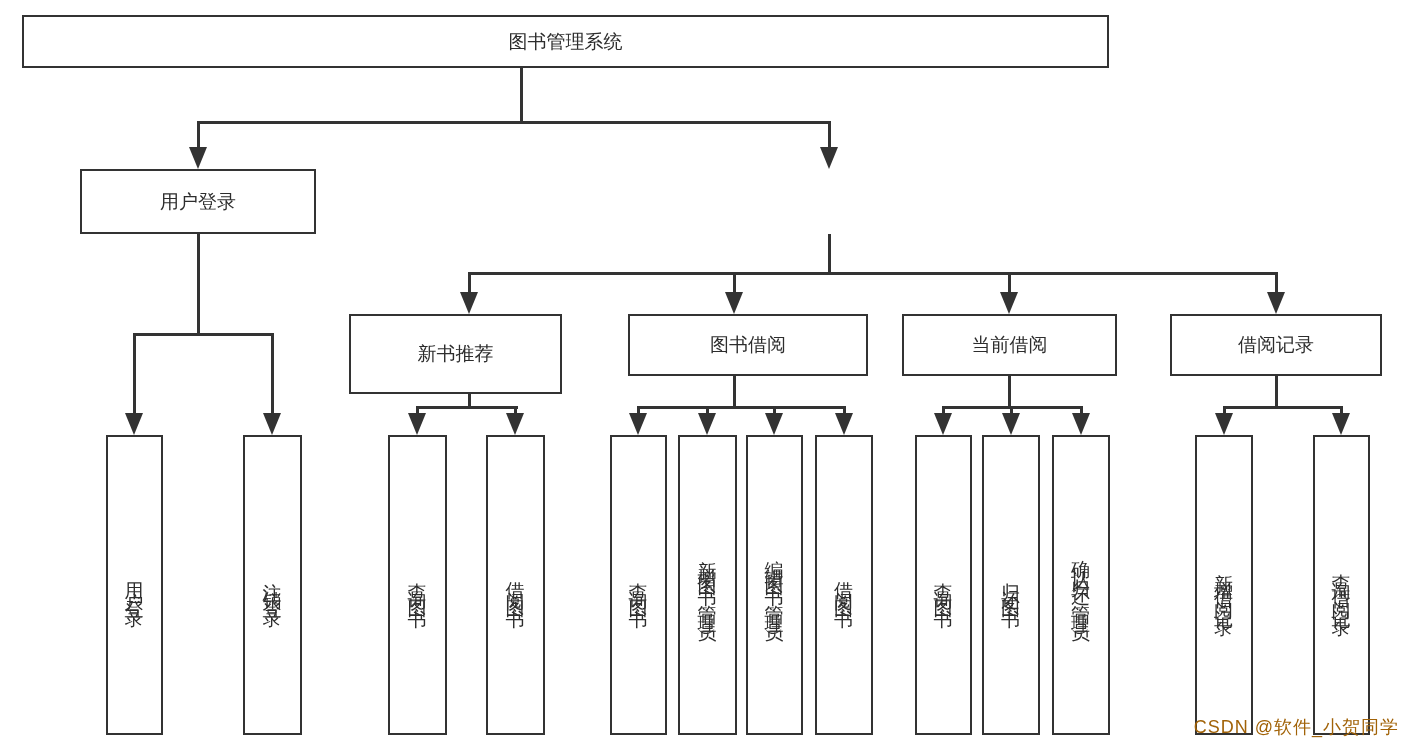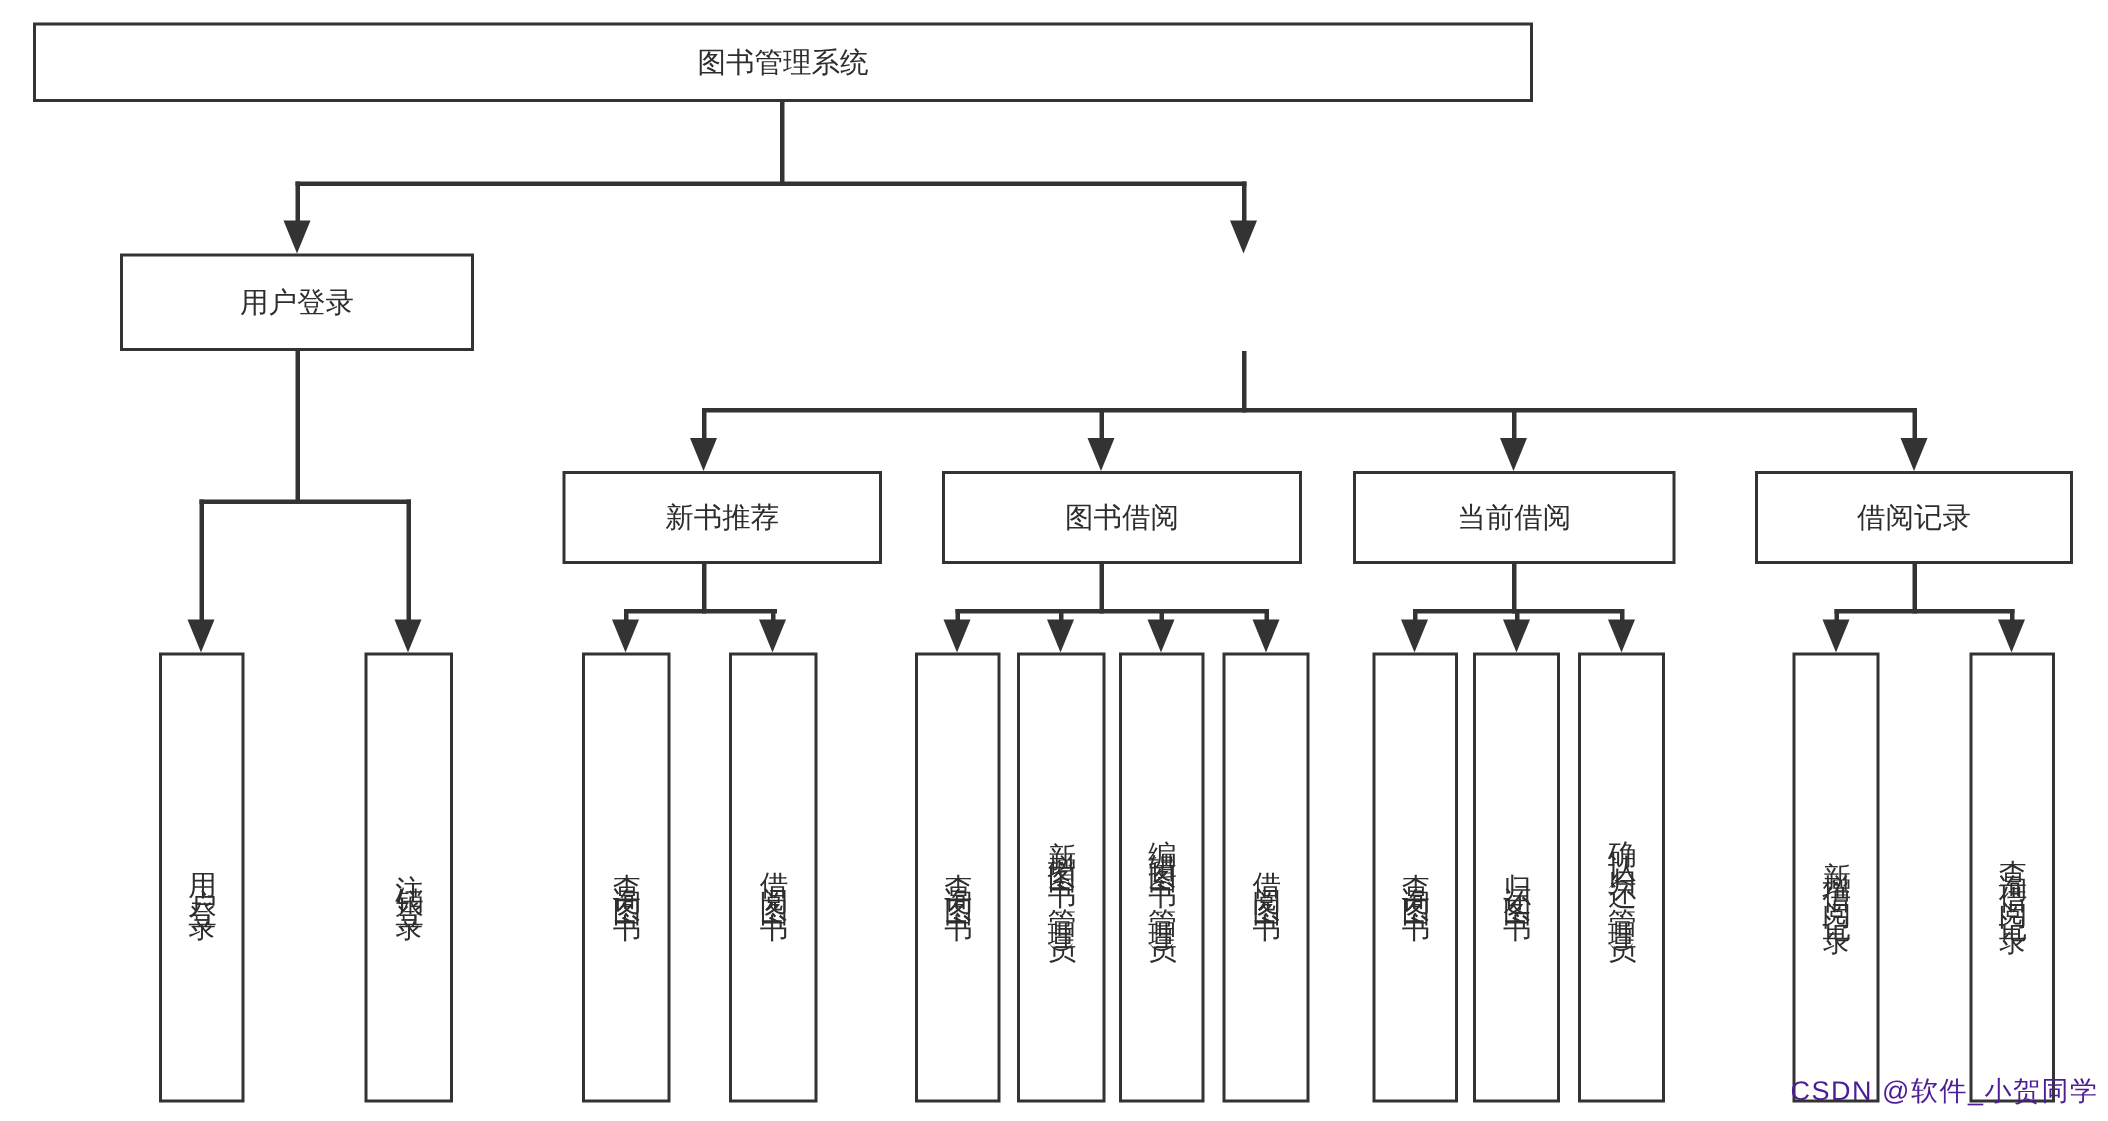--- a/index.html
+++ b/index.html
@@ -34,35 +34,35 @@
   .arr{
     position:absolute;width:0;height:0;z-index:1;
     border-left:9px solid transparent;
     border-right:9px solid transparent;
     border-top:22px solid #333333;
   }
   .watermark{
     position:absolute;
     right:6px;bottom:8px;
     font-size:18px;
-    color:#4c1d95;
+    color:#a16207;
     z-index:5;
     letter-spacing:1px;
   }
 </style>
 </head>
 <body>
 
 <div id="stage">
 
-  <div class="box" style="left:22px;top:15px;width:1000px;height:53px;">图书管理系统</div>
+  <div class="box" style="left:22px;top:15px;width:1087px;height:53px;">图书管理系统</div>
 
   <div class="box" style="left:80px;top:169px;width:236px;height:65px;">用户登录</div>
 
-  <div class="box" style="left:375px;top:314px;width:213px;height:62px;text-align:center;">新书推荐</div>
+  <div class="box" style="left:349px;top:314px;width:213px;height:80px;text-align:center;">新书推荐</div>
   <div class="box" style="left:628px;top:314px;width:240px;height:62px;">图书借阅</div>
   <div class="box" style="left:902px;top:314px;width:215px;height:62px;">当前借阅</div>
   <div class="box" style="left:1170px;top:314px;width:212px;height:62px;">借阅记录</div>
 
   <div class="box vbox" style="left:106px;top:435px;width:57px;height:300px;">用户登录</div>
   <div class="box vbox" style="left:243px;top:435px;width:59px;height:300px;">注销登录</div>
 
   <div class="box vbox" style="left:388px;top:435px;width:59px;height:300px;">查询图书</div>
   <div class="box vbox" style="left:486px;top:435px;width:59px;height:300px;">借阅图书</div>
 

